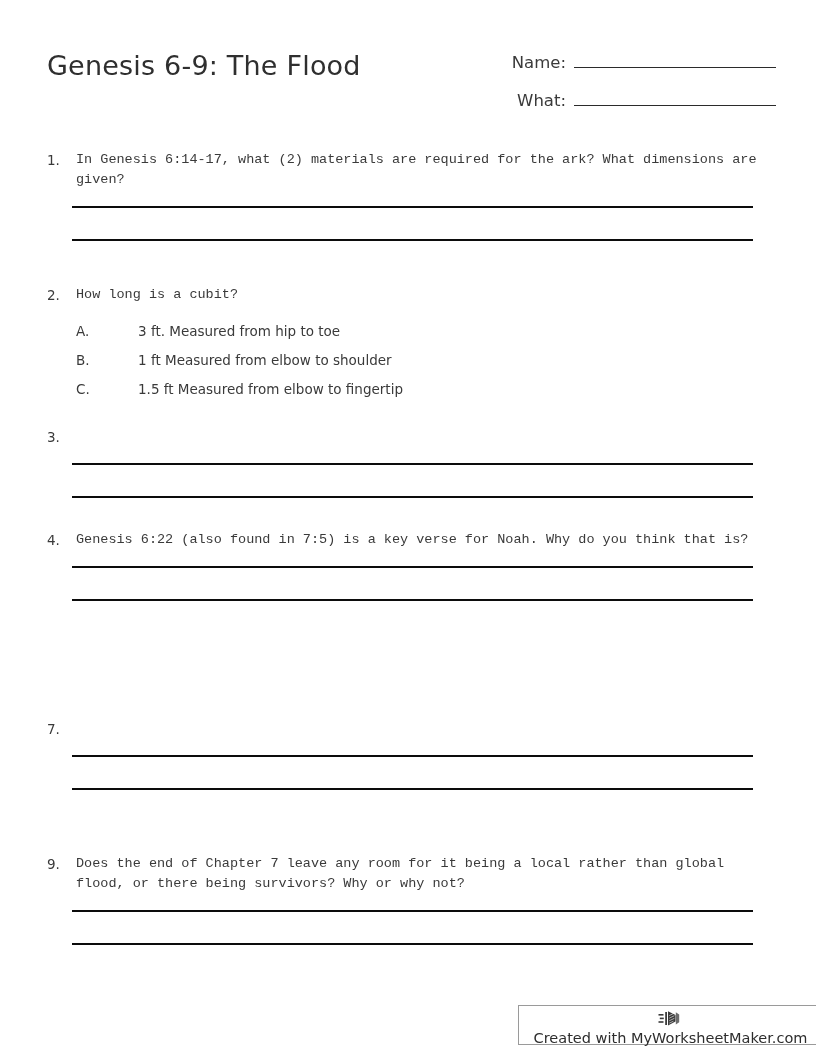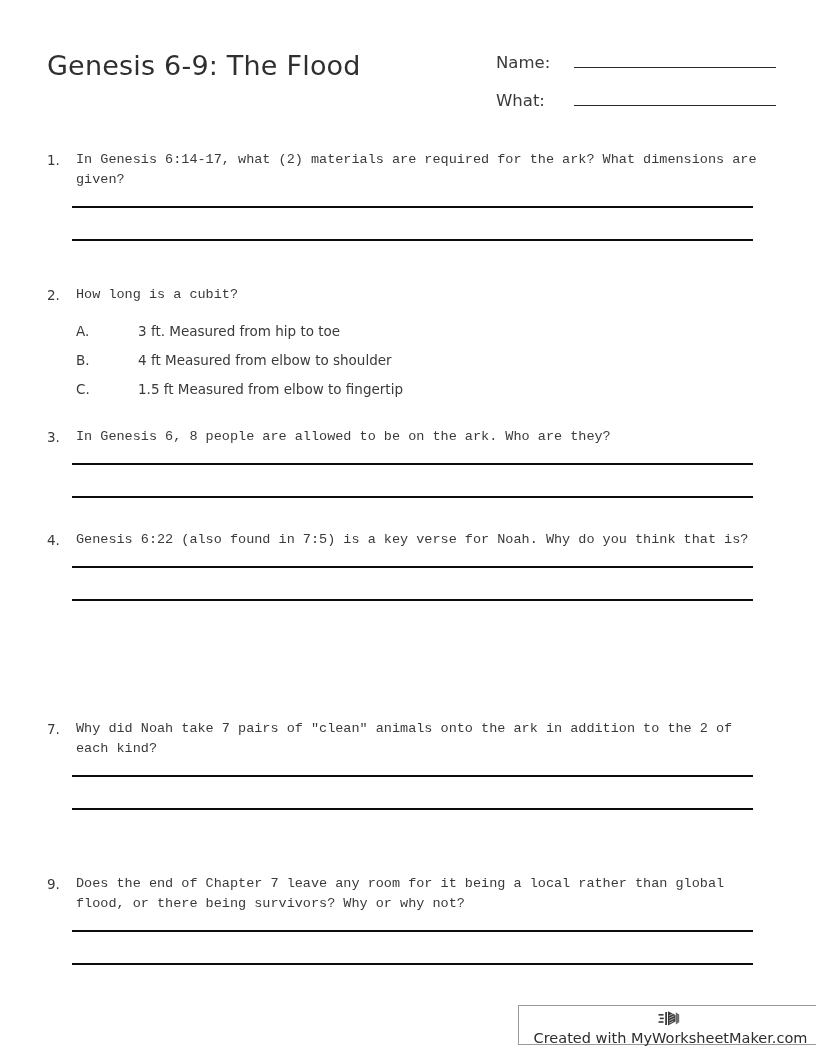--- a/index.html
+++ b/index.html
@@ -47,21 +47,21 @@
     top: 48px;
     width: 280px;
   }
   .nd-row {
     display: flex;
     align-items: baseline;
     height: 38px;
   }
   .nd-label {
     width: 78px;
-    text-align: left;
+    text-align: right;
     font-size: 16.5px;
     color: #3a3a3a;
     padding-right: 8px;
     box-sizing: border-box;
     white-space: nowrap;
   }
   .nd-line {
     flex: 1;
     border-bottom: 1.6px solid #2b2b2b;
     height: 19px;
@@ -203,52 +203,50 @@
           <span class="q-num">2.</span>
           <span class="q-text">How long is a cubit?</span>
         </div>
         <div class="options">
           <div class="option">
             <span class="opt-letter">A.</span>
             <span class="opt-text">3 ft. Measured from hip to toe</span>
           </div>
           <div class="option">
             <span class="opt-letter">B.</span>
-            <span class="opt-text">4 ft Measured from elbow to shoulder</span>
+            <span class="opt-text">1 ft Measured from elbow to shoulder</span>
           </div>
           <div class="option">
             <span class="opt-letter">C.</span>
             <span class="opt-text">1.5 ft Measured from elbow to fingertip</span>
           </div>
         </div>
       </div>
       <div class="q-block" style="margin-top: 24px; margin-bottom: 32px;">
         <div class="q-row">
           <span class="q-num">3.</span>
-          <span class="q-text">In Genesis 6, 8 people are allowed to be on the ark. Who are they?</span>
         </div>
         <div class="answer-lines">
           <div class="answer-line"></div>
           <div class="answer-line"></div>
         </div>
       </div>
       <div class="q-block" style="margin-top: 28px; margin-bottom: 28px;">
         <div class="q-row">
           <span class="q-num">4.</span>
           <span class="q-text">Genesis 6:22 (also found in 7:5) is a key verse for Noah. Why do you think that is?</span>
         </div>
         <div class="answer-lines">
           <div class="answer-line"></div>
           <div class="answer-line"></div>
         </div>
       </div>
       <div class="q-block" style="margin-top: 118px; margin-bottom: 36px;">
         <div class="q-row">
           <span class="q-num">7.</span>
-          <span class="q-text">Why did Noah take 7 pairs of "clean" animals onto the ark in addition to the 2 of each kind?</span>
         </div>
         <div class="answer-lines">
           <div class="answer-line"></div>
           <div class="answer-line"></div>
         </div>
       </div>
       <div class="q-block" style="margin-top: 64px; margin-bottom: 30px;">
         <div class="q-row">
           <span class="q-num">9.</span>
           <span class="q-text">Does the end of Chapter 7 leave any room for it being a local rather than global flood, or there being survivors? Why or why not?</span>

